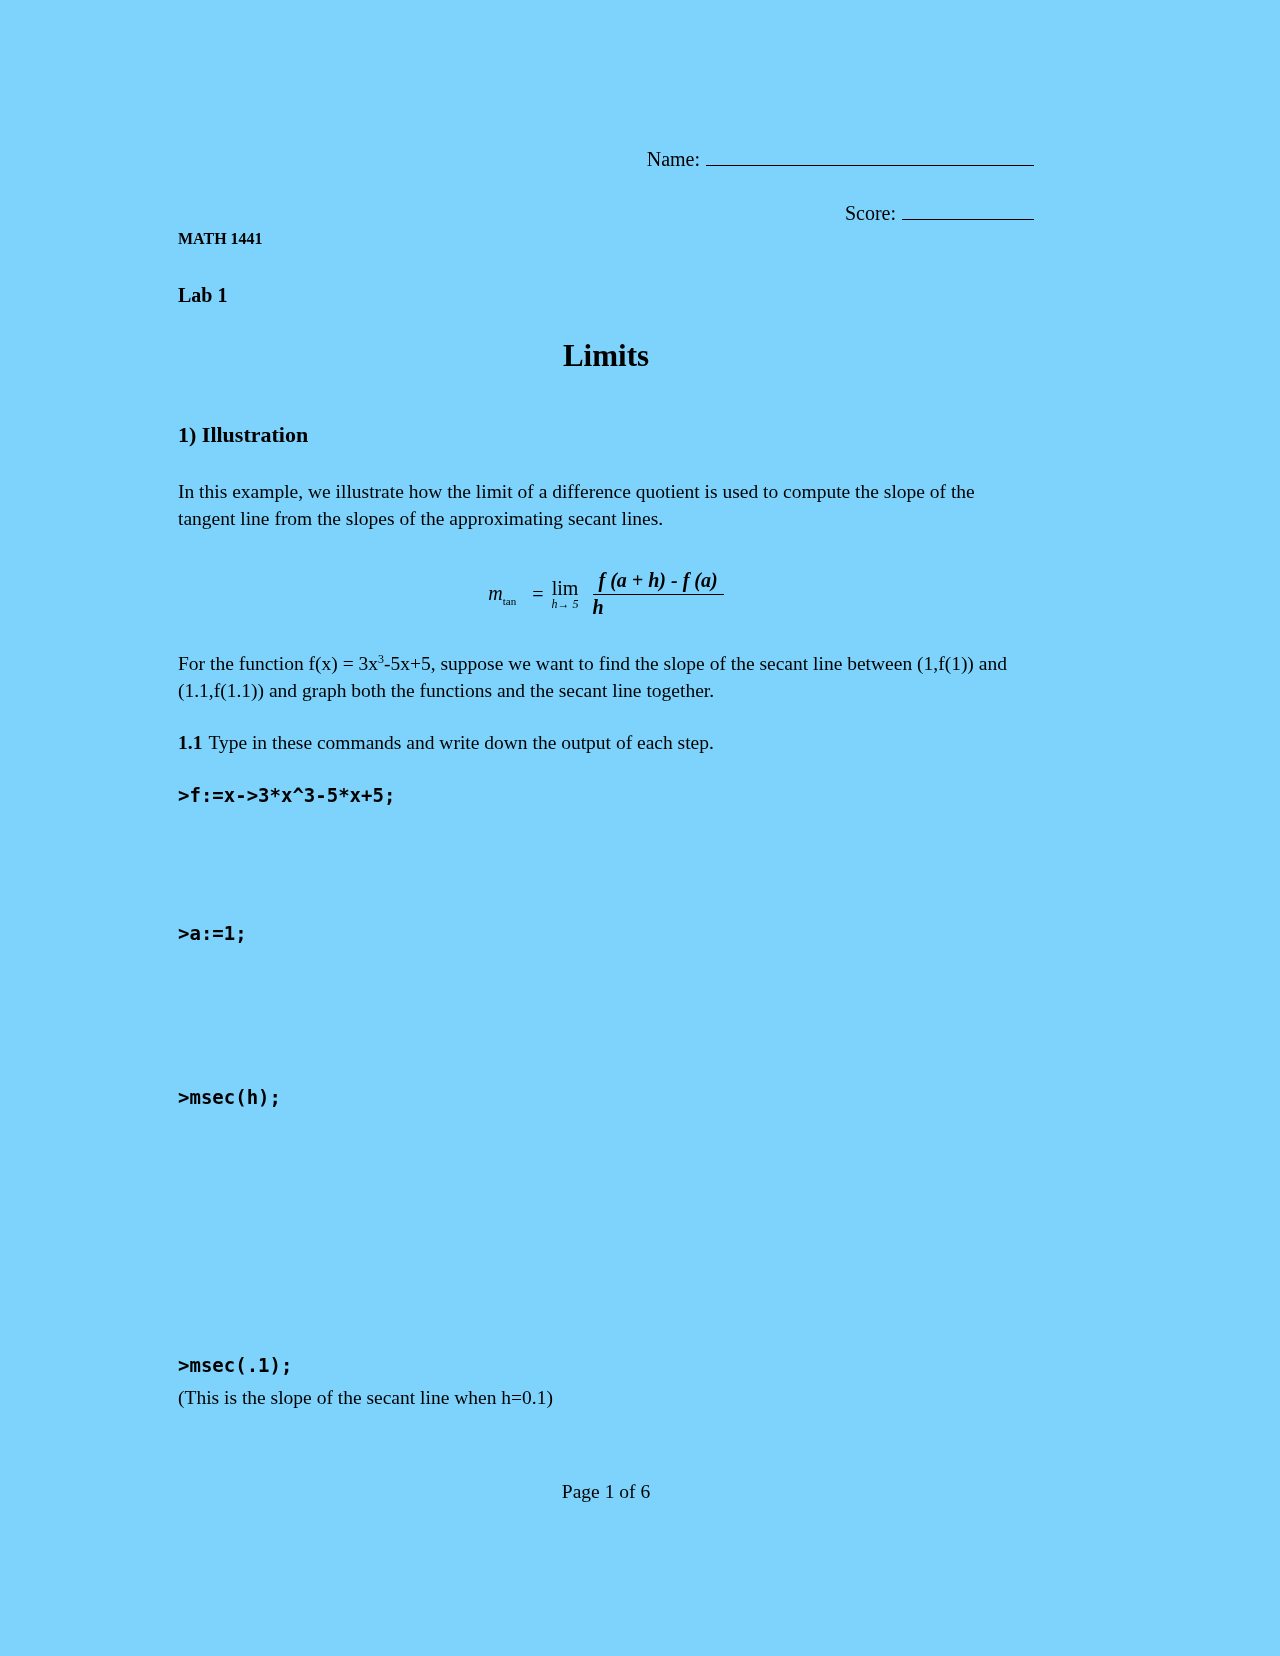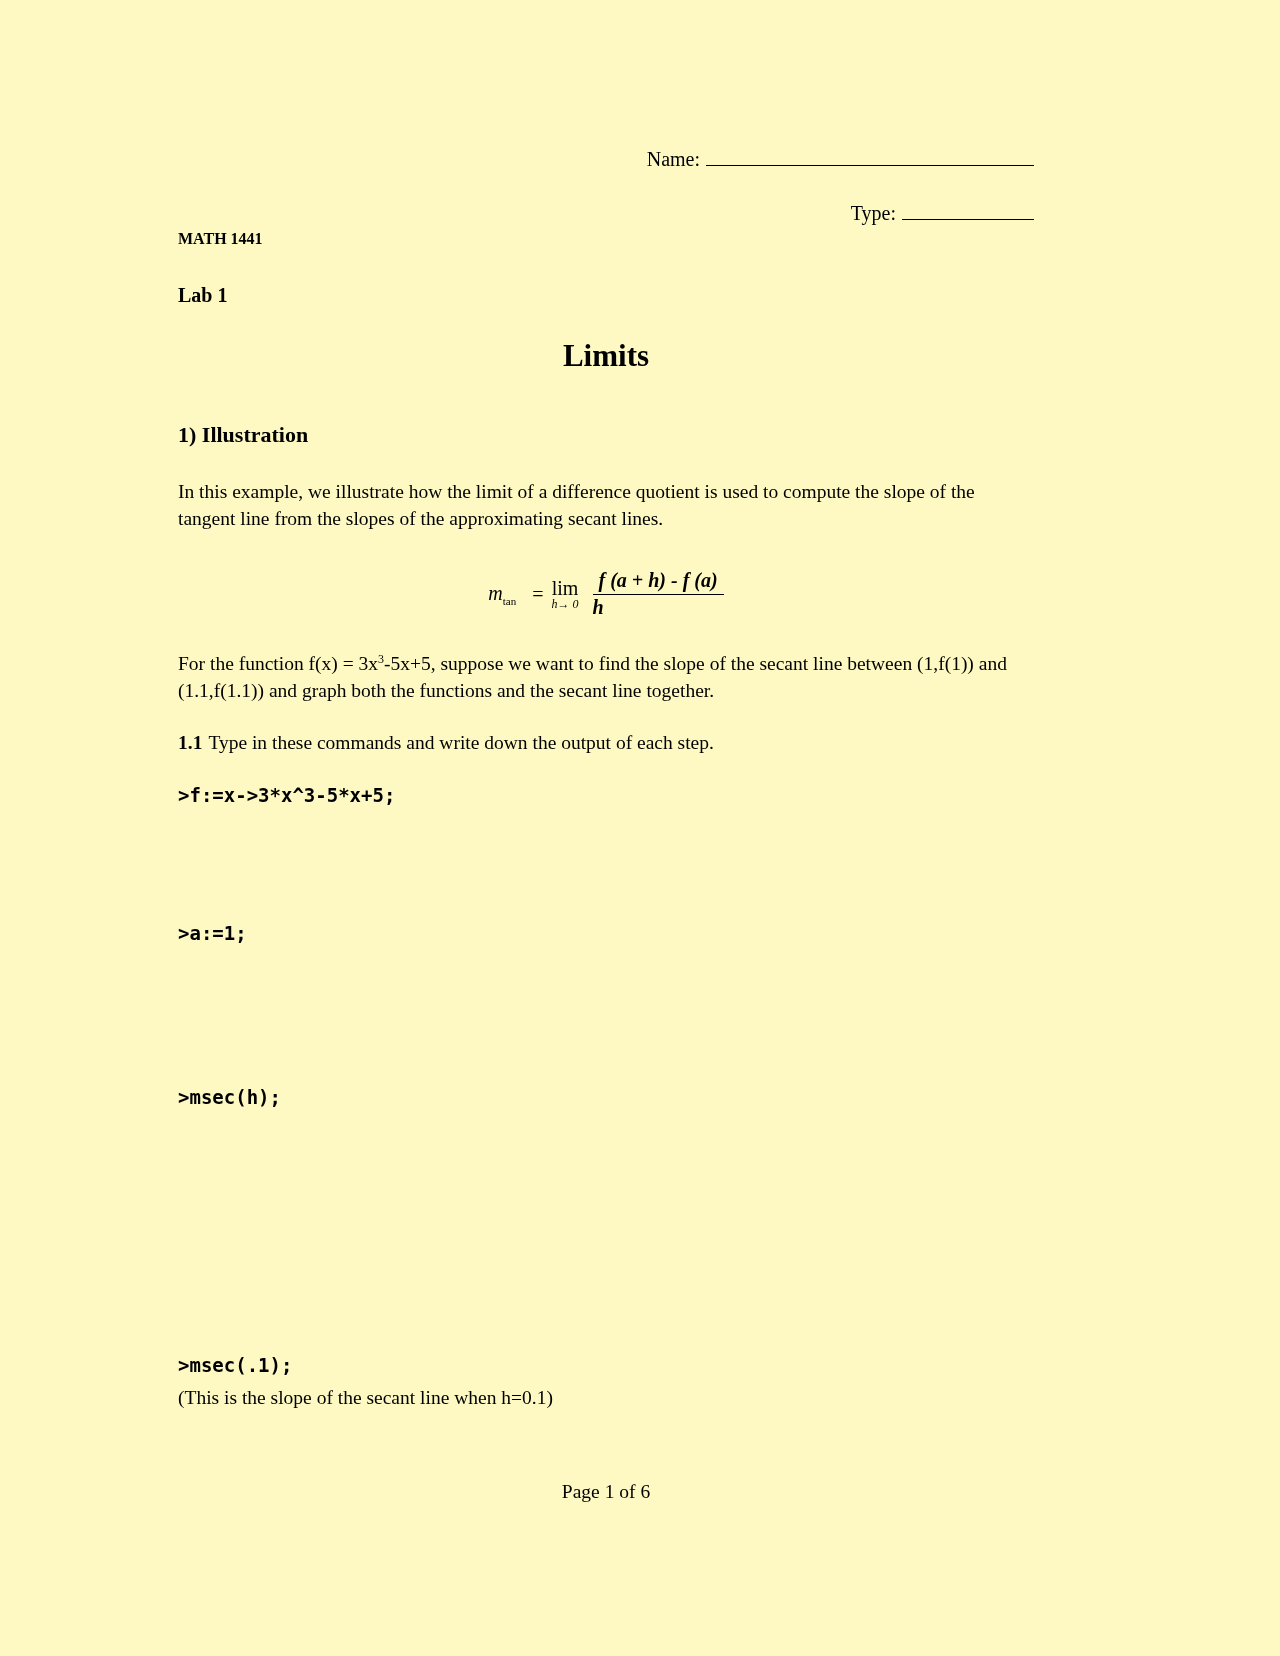--- a/index.html
+++ b/index.html
@@ -1,21 +1,21 @@
 <!DOCTYPE html>
 <html><head>
 <meta charset="utf-8">
 <style>
   * { margin:0; padding:0; box-sizing:border-box; }
   html,body { background:#fff; }
   .page {
     position:relative;
     width:1280px;
     height:1656px;
-    background:#fef9c3;
+    background:#7dd3fc;
     font-family:"Liberation Serif", serif;
     color:#000000;
     overflow:hidden;
   }
   .content {
     position:absolute;
     left:178px;
     top:146px;
     width:856px;
   }
@@ -76,39 +76,39 @@
 <body>
 
 <div class="page">
   <div class="content">
 
     <div class="row-right">
       <span>Name:</span><span class="underline long"></span>
     </div>
 
     <div class="row-right score-row">
-      <span>Type:</span><span class="underline short"></span>
+      <span>Score:</span><span class="underline short"></span>
     </div>
 
     <div class="course">MATH 1441</div>
 
     <div class="lab">Lab 1</div>
 
     <div class="doc-title">Limits</div>
 
     <div class="section-heading">1) Illustration</div>
 
     <div class="para">In this example, we illustrate how the limit of a difference quotient is used to compute the slope of the tangent line from the slopes of the approximating secant lines.</div>
 
     <div class="formula">
       <span class="m-term"><span>m</span><span class="m-sub">tan</span></span>
       <span class="eq">=</span>
       <span class="lim-block">
         <span class="lim-main">lim</span>
-        <span class="lim-sub">h→ 0</span>
+        <span class="lim-sub">h→ 5</span>
       </span>
       <span class="fraction">
         <span class="num">f (a + h) -  f (a)</span>
         <span class="den">h</span>
       </span>
     </div>
 
     <div class="para">
       <span>For the function f(x) = 3x</span><sup class="exp">3</sup><span>-5x+5, suppose we want to find the slope of the secant line between (1,f(1)) and (1.1,f(1.1)) and graph both the functions and the secant line together.</span>
     </div>

